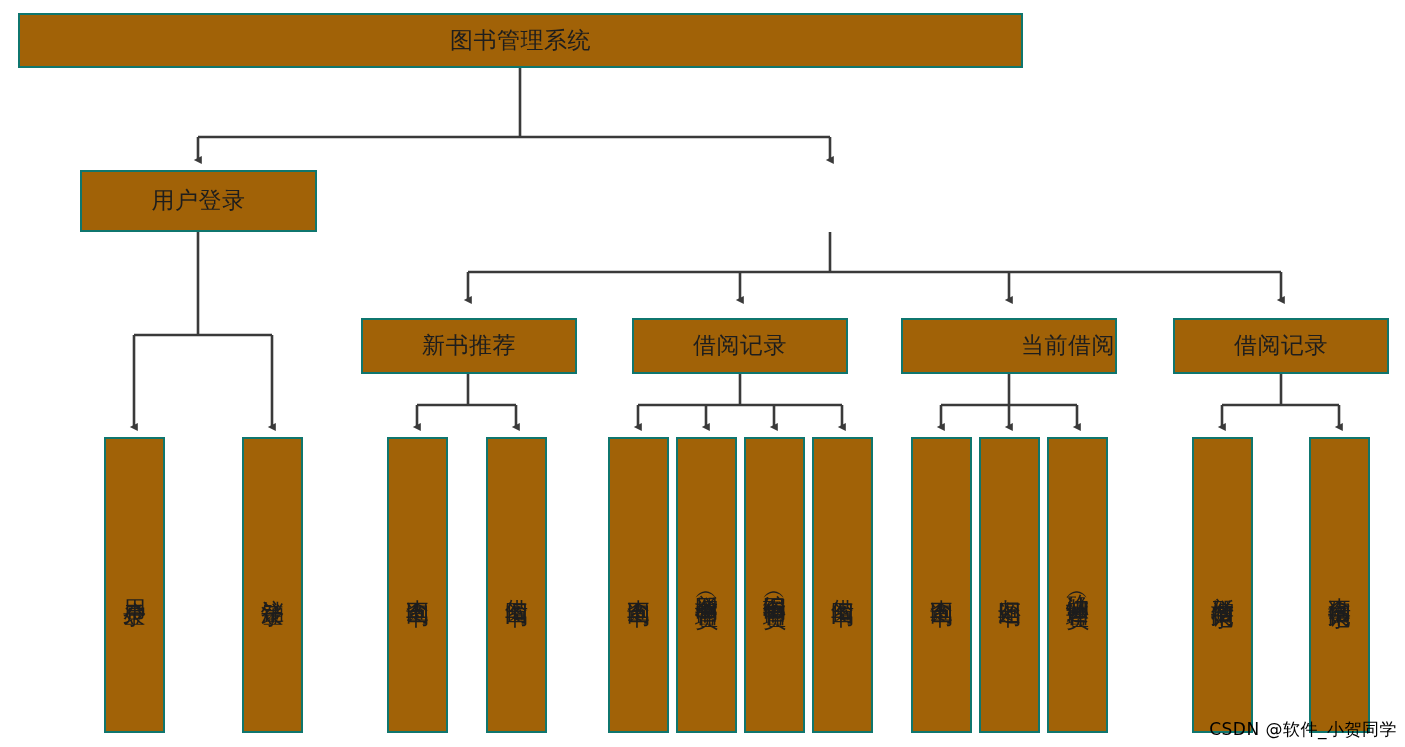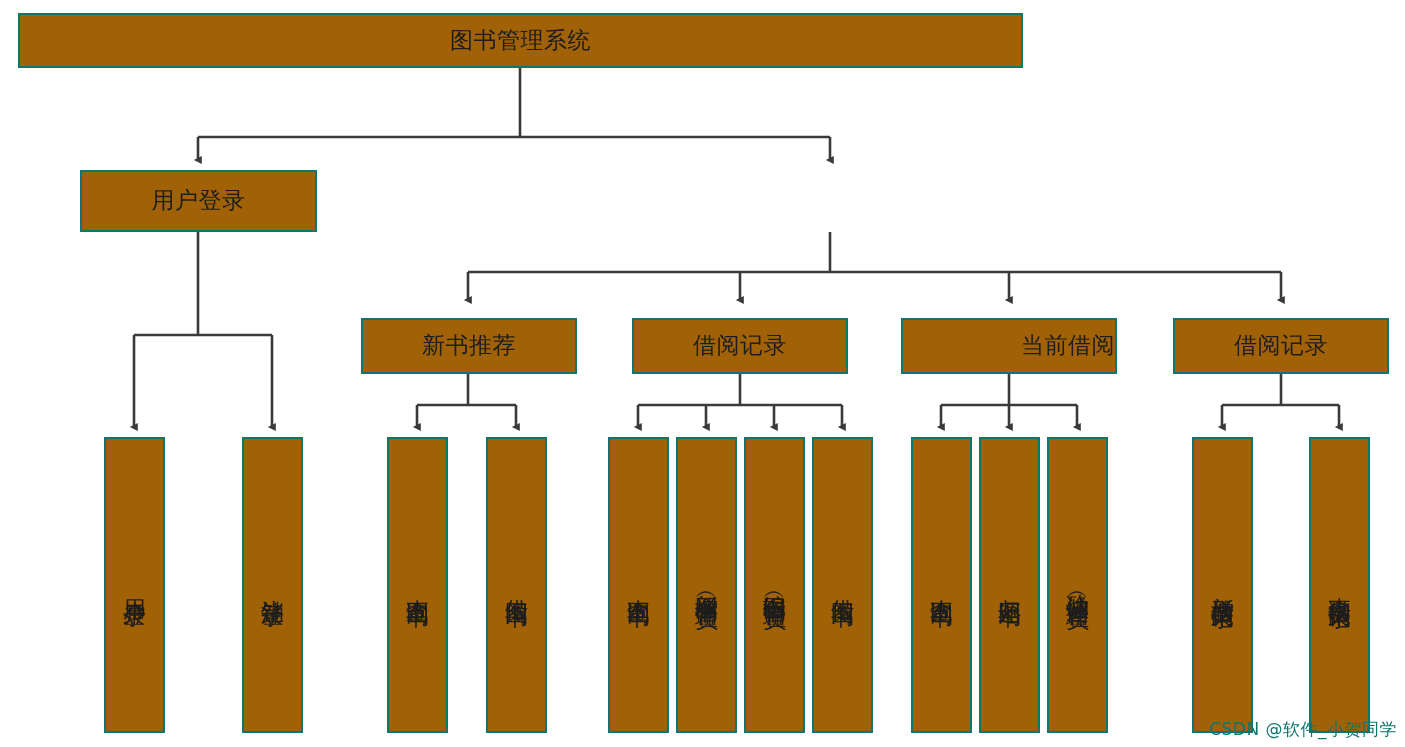--- a/index.html
+++ b/index.html
@@ -60,21 +60,21 @@
     left: 18px;
     top: 13px;
     width: 1005px;
     height: 55px;
   }
   #watermark {
     position: absolute;
     right: 8px;
     bottom: 6px;
     font-size: 17px;
-    color: #0f766e;
+    color: #000000;
     white-space: nowrap;
     letter-spacing: 0.5px;
   }
 </style>
 </head>
 <body>
 
 <div id="diagram-root">
 
   <svg id="edges-layer" viewBox="0 0 1405 747" width="1405" height="747" xmlns="http://www.w3.org/2000/svg">

